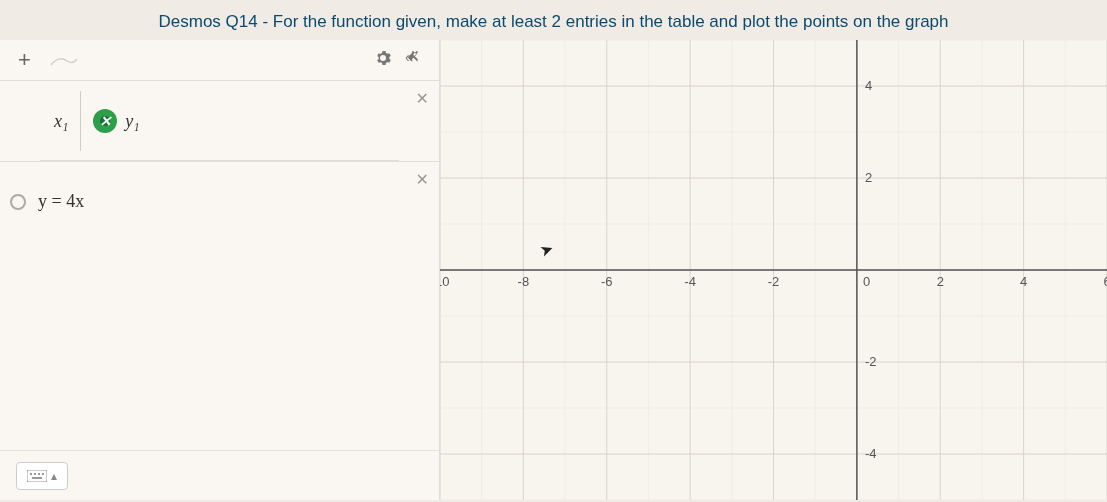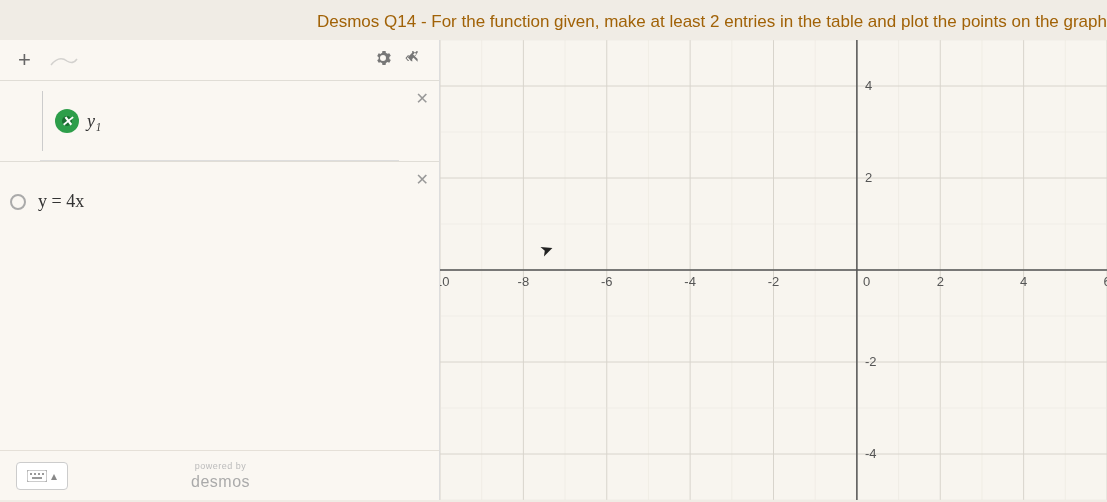--- a/index.html
+++ b/index.html
@@ -5,24 +5,24 @@
     * { margin: 0; padding: 0; box-sizing: border-box; }
     body {
       font-family: -apple-system, BlinkMacSystemFont, "Segoe UI", Arial, sans-serif;
       background: #f0ece5;
       width: 1107px;
       height: 502px;
       overflow: hidden;
       position: relative;
     }
     .header {
-      text-align: right;
+      text-align: center;
       padding: 12px 0 8px 0;
       font-size: 17px;
-      color: #a16207;
+      color: #0c4a6e;
       font-weight: 400;
     }
     .main-container {
       display: flex;
       height: calc(100% - 42px);
     }
     .left-panel {
       width: 440px;
       background: #faf7f2;
       position: relative;
@@ -238,20 +238,23 @@
               <path fill="#777" d="M8 2L3 7l5 5V9l5-5-5-5v3zm6 0l-5 5 5 5V9l-5-5 5-5v3z" transform="scale(0.9)"></path>
               <text x="0" y="11" font-size="14" fill="#777">«</text>
             </svg>
         </span>
       </div>
     </div>
 
     <div class="expression-row">
       <div class="row-index"></div>
       <div class="table-content">
+        <div class="table-col-header">
+          <span>x₁</span>
+        </div>
         <div class="col-divider"></div>
         <div class="table-col-header">
           <div class="table-dot">
             <span class="table-dot-cross">✕</span>
           </div>
           <span>y₁</span>
         </div>
       </div>
       <span class="row-delete">✕</span>
       <div class="row-border-bottom"></div>
@@ -267,24 +270,20 @@
       <div class="keyboard-btn">
         <svg width="20" height="12" viewBox="0 0 20 12">
           <rect x="0" y="0" width="20" height="12" rx="2" fill="none" stroke="#999"></rect>
           <rect x="3" y="3" width="2" height="2" fill="#999"></rect>
             <rect x="7" y="3" width="2" height="2" fill="#999"></rect>
           <rect x="11" y="3" width="2" height="2" fill="#999"></rect>
             <rect x="15" y="3" width="2" height="2" fill="#999"></rect>
           <rect x="5" y="7" width="10" height="2" fill="#999"></rect>
         </svg>
         <span>▴</span>
-      </div>
-      <div class="desmos-logo">
-        <span class="powered-by">powered by</span>
-        <span>desmos</span>
       </div>
       <div style="width:50px"></div>
     </div>
   </div>
 
   <div class="graph-panel">
     <svg class="graph-svg" id="graph-svg" viewBox="0 0 667 460">
         <line x1="0" y1="0" x2="0" y2="460" class="grid-line"></line>
         <line x1="41.6875" y1="0" x2="41.6875" y2="460" class="grid-minor"></line>
         <line x1="83.375" y1="0" x2="83.375" y2="460" class="grid-line"></line>

